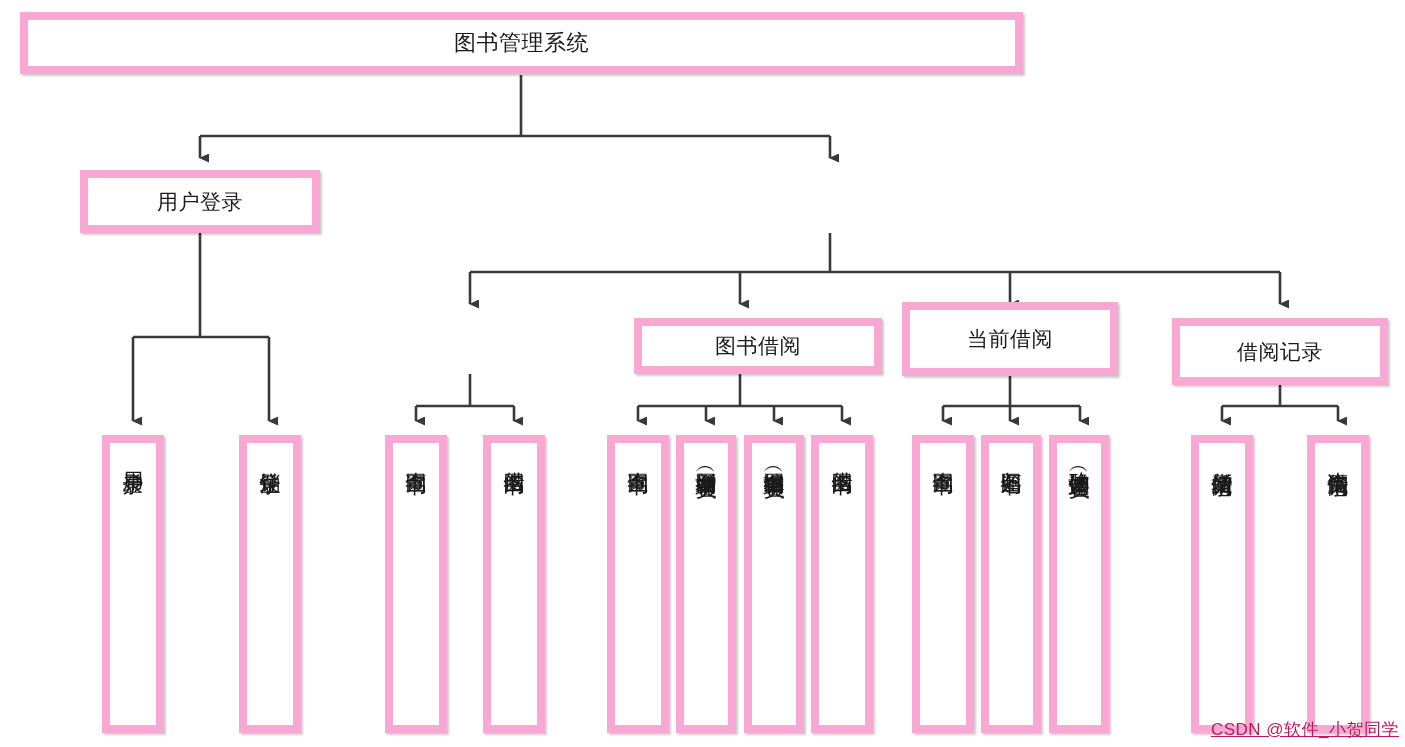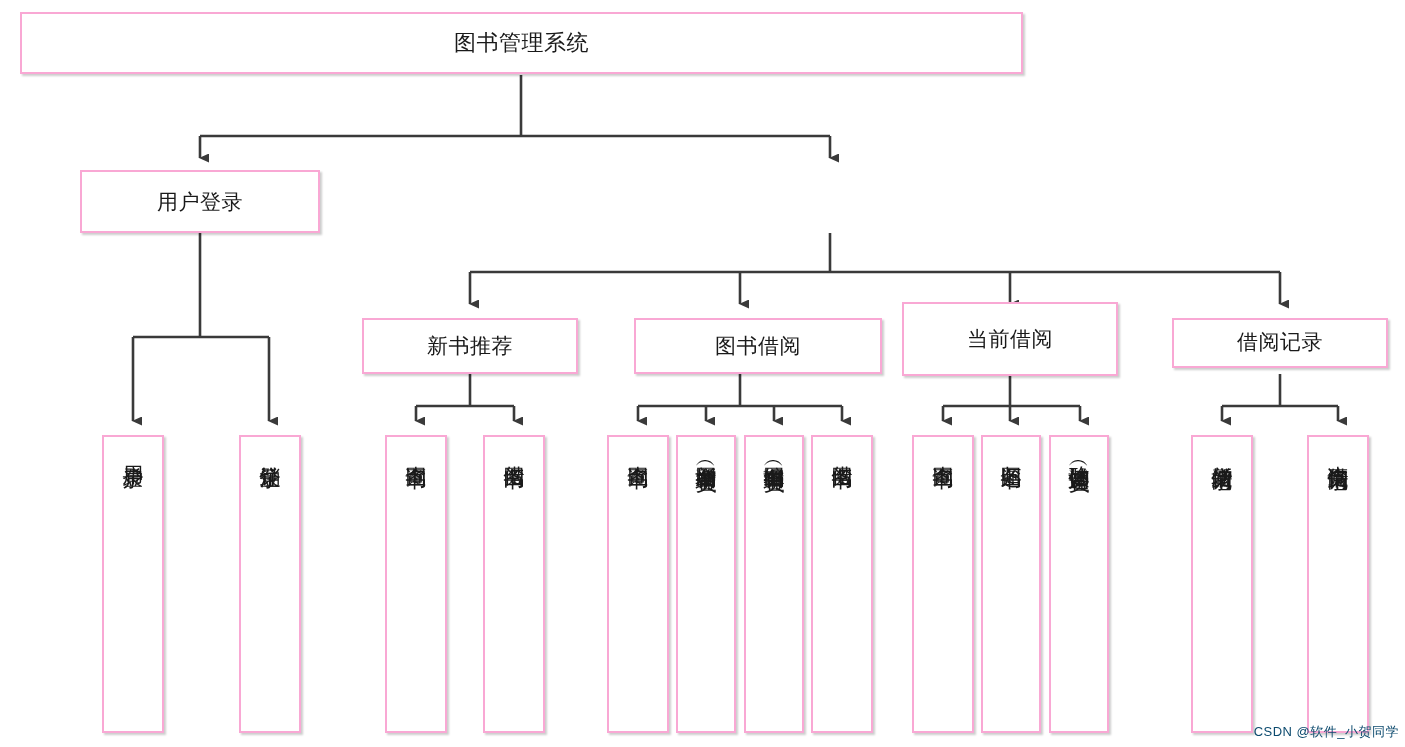--- a/index.html
+++ b/index.html
@@ -23,21 +23,21 @@
     left: 0;
     top: 0;
     width: 1405px;
     height: 747px;
     pointer-events: none;
   }
   .node {
     position: absolute;
     box-sizing: border-box;
     background: #ffffff;
-    border: 2px solid #f9a8d4;
+    border: 8px solid #f9a8d4;
     box-shadow: 2px 2px 2px rgba(0,0,0,0.20);
     display: flex;
     align-items: center;
     justify-content: center;
     z-index: 2;
   }
   .node-label {
     color: #1a1a1a;
     text-align: center;
     line-height: 1.12;
@@ -60,25 +60,26 @@
     text-orientation: upright;
     font-size: 21px;
     line-height: 1.15;
     letter-spacing: 1px;
     text-align: left;
   }
   .watermark {
     position: absolute;
     right: 6px;
     bottom: 6px;
-    color: #0c4a6e;
-    font-size: 13px;
+    color: #be185d;
+    font-size: 17px;
     letter-spacing: 0.5px;
     z-index: 3;
     user-select: none;
+    text-decoration: underline;
   }
 </style>
 </head>
 <body>
 
 <div id="diagram-root">
 
   <svg id="connectors" viewBox="0 0 1405 747">
     <defs>
       <marker id="arrowhead" markerWidth="9" markerHeight="10" refX="4.5" refY="9" orient="auto" markerUnits="userSpaceOnUse">
@@ -131,33 +132,30 @@
 
   <div class="node root horiz" style="left:20px; top:12px; width:1003px; height:62px;">
     <span class="node-label">图书管理系统</span>
   </div>
 
   <div class="node horiz" style="left:80px; top:170px; width:240px; height:63px;">
     <span class="node-label">用户登录</span>
   </div>
 
 
-  <div class="node horiz" style="left:362px; top:318px; width:216px; height:56px;">
-    <span class="node-label">新书推荐</span>
-  </div>
 
   <div class="node horiz" style="left:634px; top:318px; width:248px; height:56px;">
     <span class="node-label">图书借阅</span>
   </div>
 
   <div class="node horiz" style="left:902px; top:302px; width:216px; height:74px;">
     <span class="node-label">当前借阅</span>
   </div>
 
-  <div class="node horiz" style="left:1172px; top:318px; width:216px; height:50px;font-family:Liberation Serif, serif;">
+  <div class="node horiz" style="left:1172px; top:318px; width:216px; height:67px;">
     <span class="node-label">借阅记录</span>
   </div>
 
   <div class="node vert" style="left:102px; top:435px; width:62px; height:298px;">
     <span class="node-label">用户登录</span>
   </div>
 
   <div class="node vert" style="left:239px; top:435px; width:62px; height:298px;">
     <span class="node-label">注销登录</span>
   </div>

